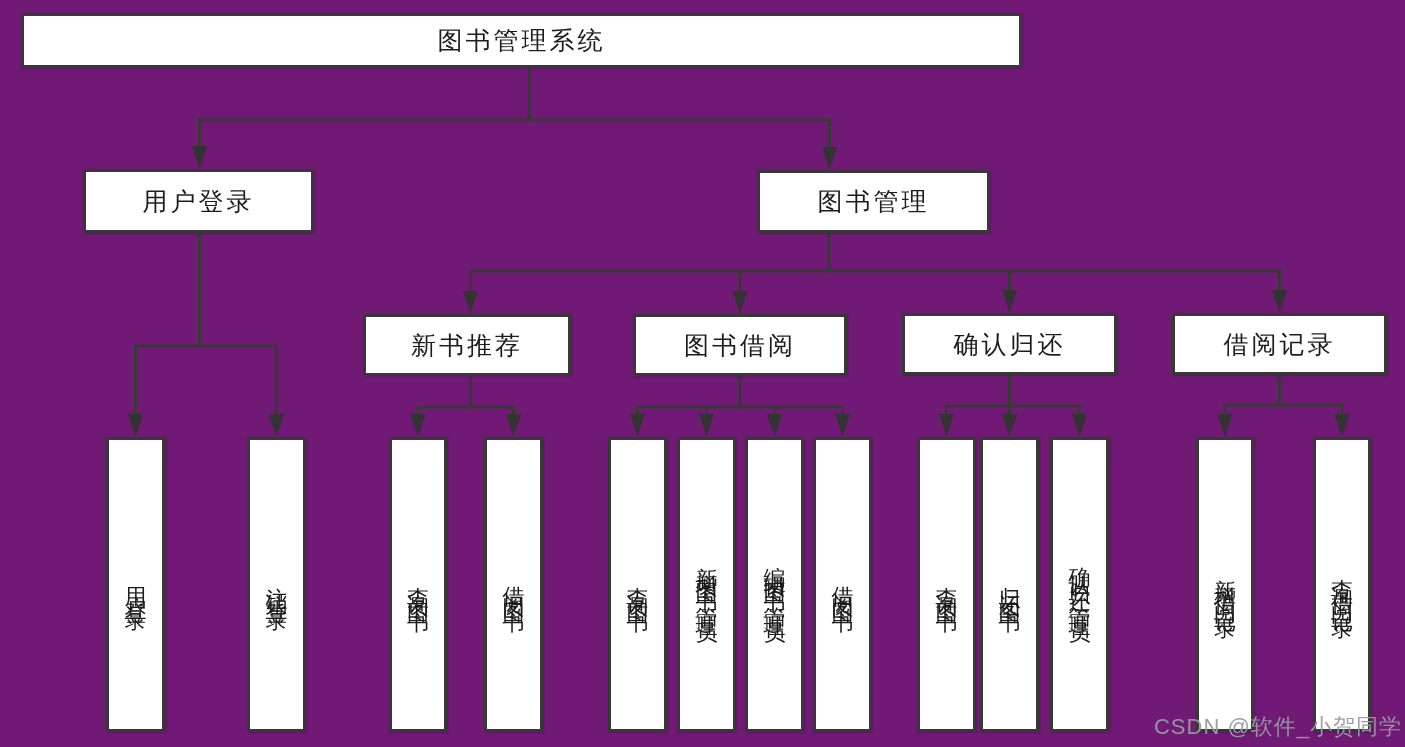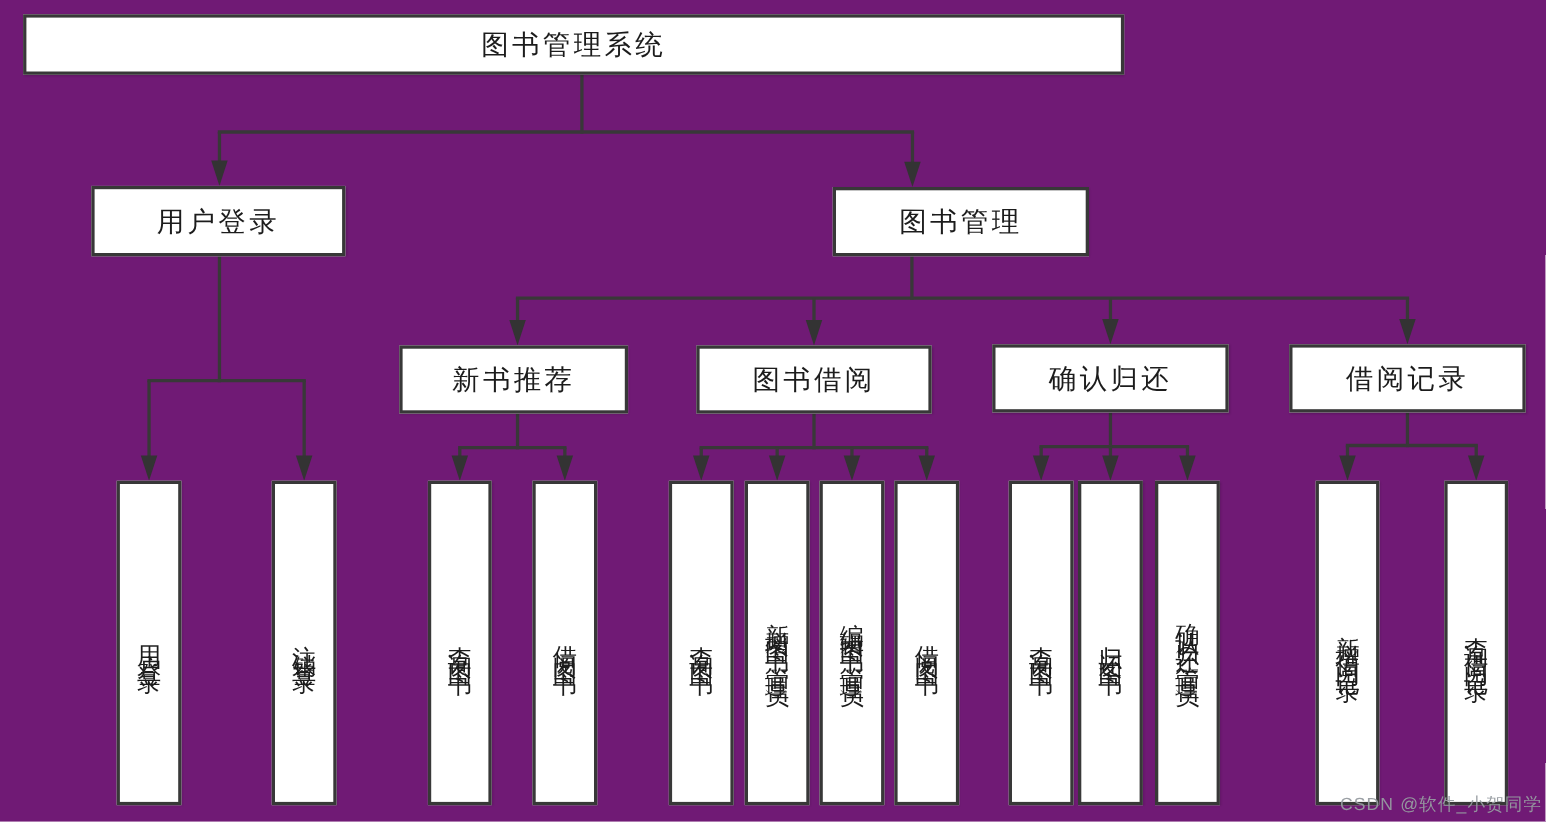--- a/index.html
+++ b/index.html
@@ -35,21 +35,21 @@
     text-orientation: mixed;
     font-size: 22px;
     letter-spacing: 8px;
     line-height: 1;
     color: #1c1c1c;
   }
   .watermark {
     position: absolute;
     right: 3px;
     bottom: 5px;
-    font-size: 16px;
+    font-size: 22px;
     letter-spacing: 1px;
     color: rgba(150, 155, 160, 0.95);
     white-space: nowrap;
   }
 </style>
 </head>
 <body>
 
 <div class="canvas">
 

